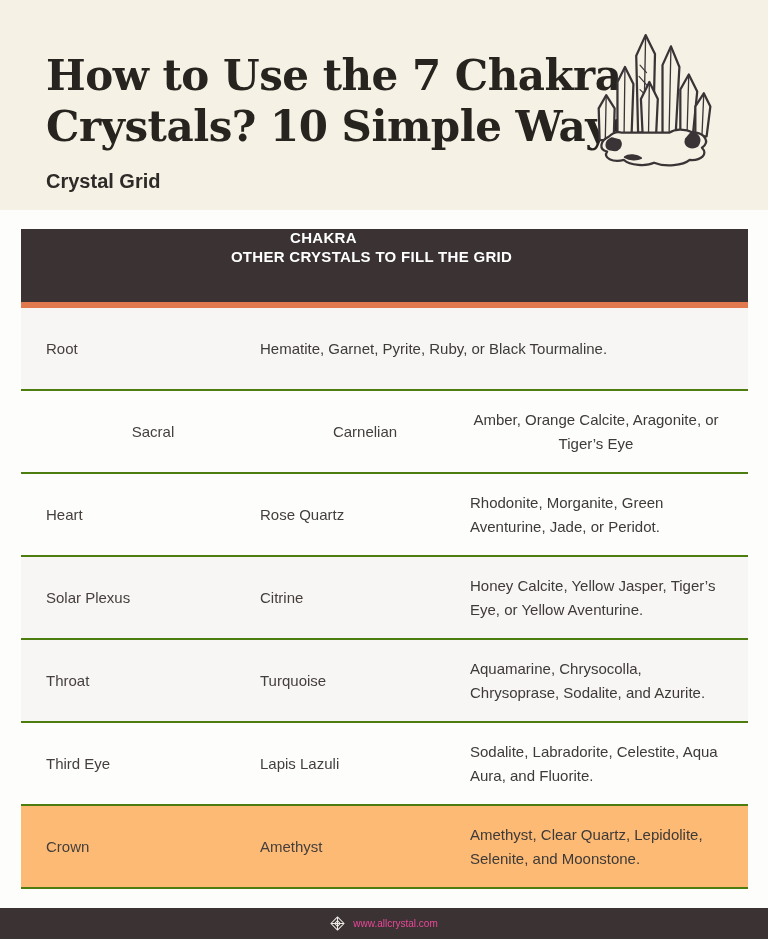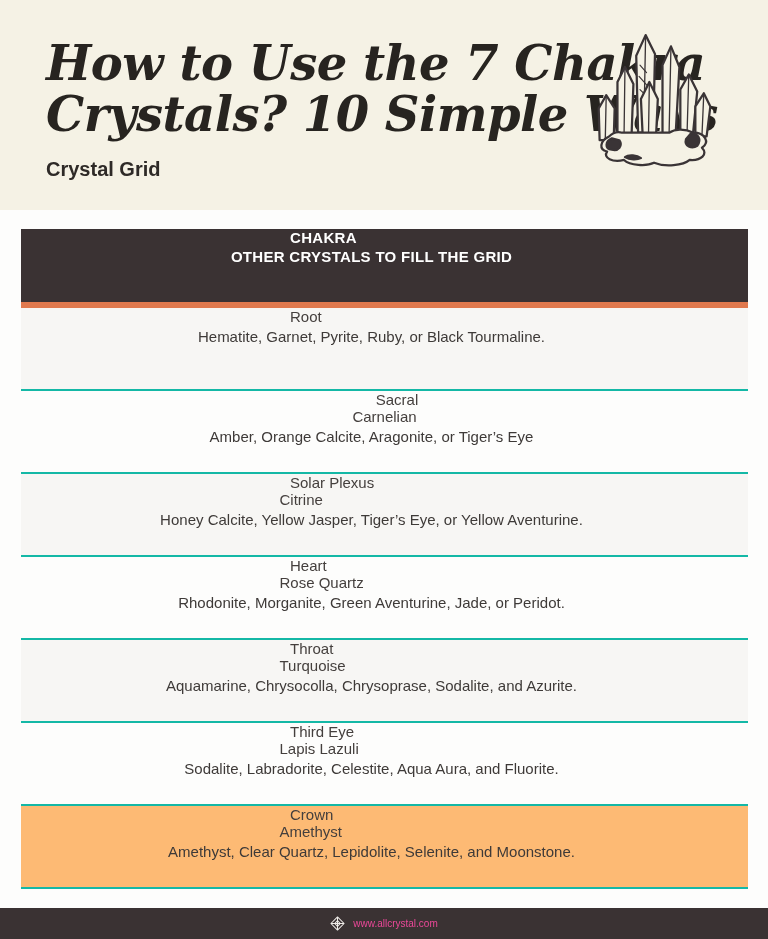--- a/index.html
+++ b/index.html
@@ -15,26 +15,26 @@
   
   .hero {
     height:210px;
     background:#f5f2e5;
     position:relative;
     box-sizing:border-box;
     padding:38px 0 0 46px;
   }
   .hero-title {
     font-family:"DejaVu Serif", serif;
-    font-style:italic;
     font-weight:700;
-    font-size:48px;
+    font-size:42px;
     line-height:51px;
     color:#272420;
     letter-spacing:-0.5px;
+    margin-top:12px;
   }
   .hero-title span { display:block; white-space:nowrap; }
   .hero-subtitle {
     margin-top:18px;
     font-size:20px;
     font-weight:700;
     color:#2e2a27;
   }
   .hero-illustration {
     position:absolute;
@@ -64,24 +64,23 @@
   }
   .cell { box-sizing:border-box; }
   .c1 { width:239px; padding-left:25px; }
   .c2 { width:210px; }
   .c3 { flex:1; padding-right:26px; }
   .thead .c3 { line-height:22px; }
   .trow {
     display:flex;
     align-items:center;
     height:81px;
-    border-bottom:2px solid #14b8a6;
+    border-bottom:2px solid #4d7c0f;
     font-size:15px;
     color:#443f3d;
-    flex-direction:column;
   }
   .trow .c3 { line-height:24px; color:#3e3a38; }
 
   
   .footer {
     position:absolute;
     left:0; bottom:0;
     width:768px; height:31px;
     background:#3a3233;
     display:flex;
@@ -144,30 +143,30 @@
     <div class="cell c1">Root</div>
     <div class="cell c3">Hematite, Garnet, Pyrite, Ruby, or Black Tourmaline.</div>
   </div>
 
   <div class="trow" style="background: rgb(253, 253, 252); text-align: center;">
     <div class="cell c1">Sacral</div>
     <div class="cell c2">Carnelian</div>
     <div class="cell c3">Amber, Orange Calcite, Aragonite, or Tiger’s Eye</div>
   </div>
 
+  <div class="trow" style="background: rgb(253, 253, 252);">
+    <div class="cell c1">Heart</div>
+    <div class="cell c2">Rose Quartz</div>
+    <div class="cell c3">Rhodonite, Morganite, Green Aventurine, Jade, or Peridot.</div>
+  </div>
+
   <div class="trow" style="background: rgb(247, 246, 244);">
     <div class="cell c1">Solar Plexus</div>
     <div class="cell c2">Citrine</div>
     <div class="cell c3">Honey Calcite, Yellow Jasper, Tiger’s Eye, or Yellow Aventurine.</div>
-  </div>
-
-  <div class="trow" style="background: rgb(253, 253, 252);">
-    <div class="cell c1">Heart</div>
-    <div class="cell c2">Rose Quartz</div>
-    <div class="cell c3">Rhodonite, Morganite, Green Aventurine, Jade, or Peridot.</div>
   </div>
 
   <div class="trow" style="background: rgb(247, 246, 244);">
     <div class="cell c1">Throat</div>
     <div class="cell c2">Turquoise</div>
     <div class="cell c3">Aquamarine, Chrysocolla, Chrysoprase, Sodalite, and Azurite.</div>
   </div>
 
   <div class="trow" style="background: rgb(253, 253, 252);">
     <div class="cell c1">Third Eye</div>

